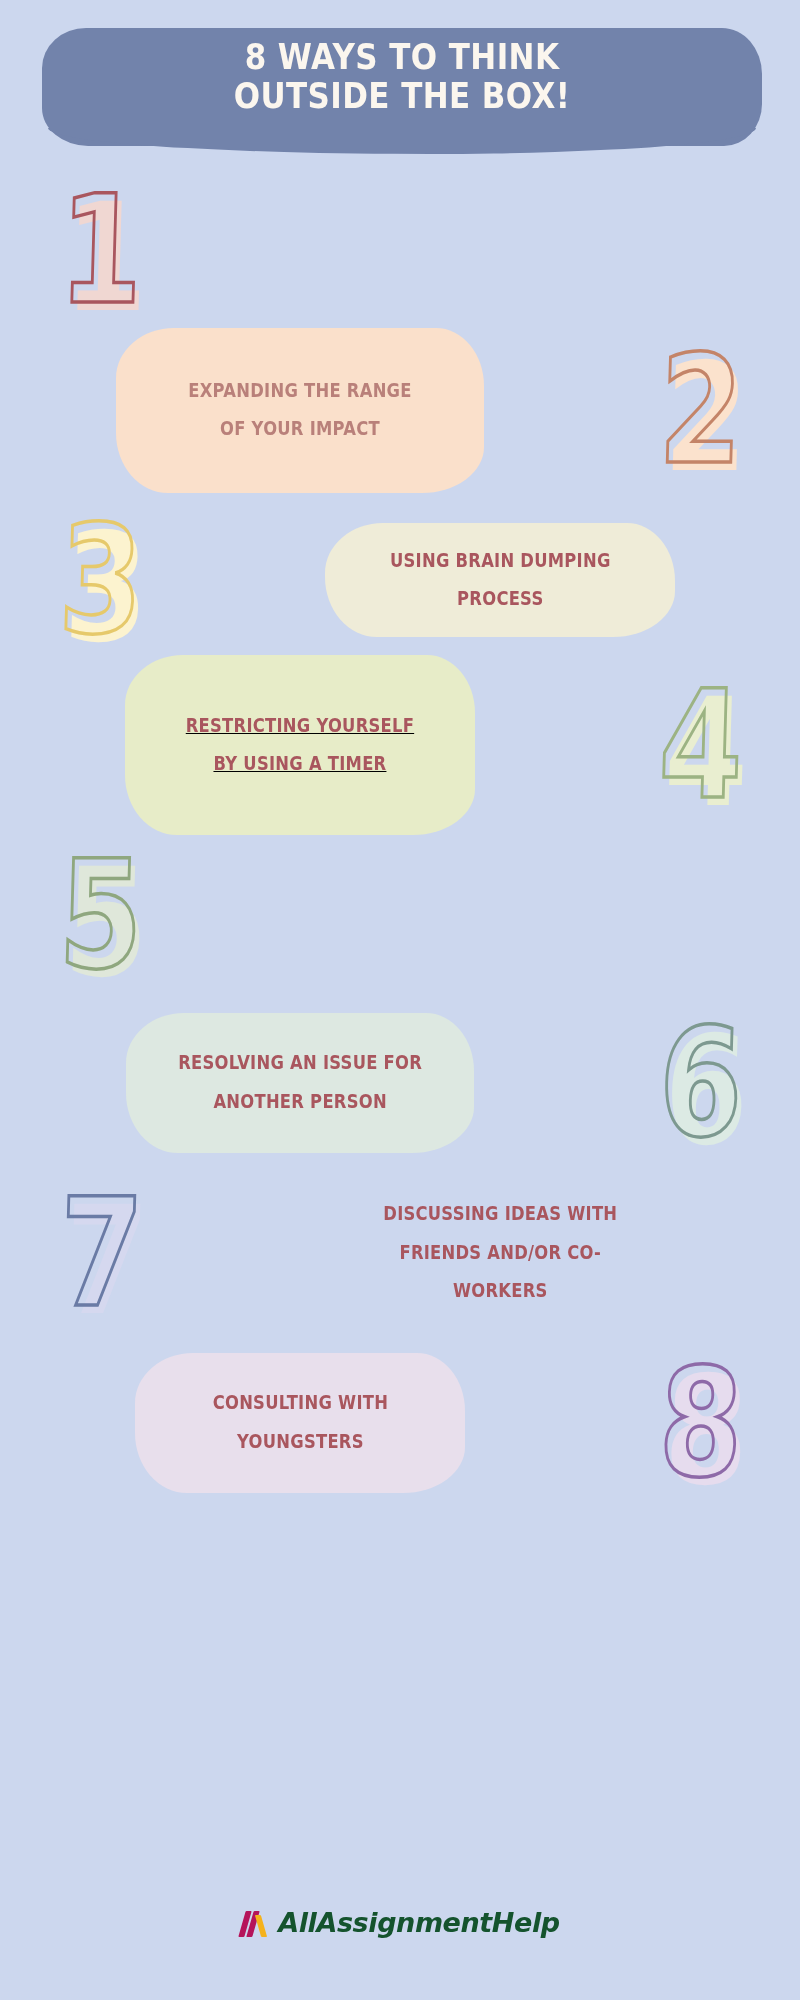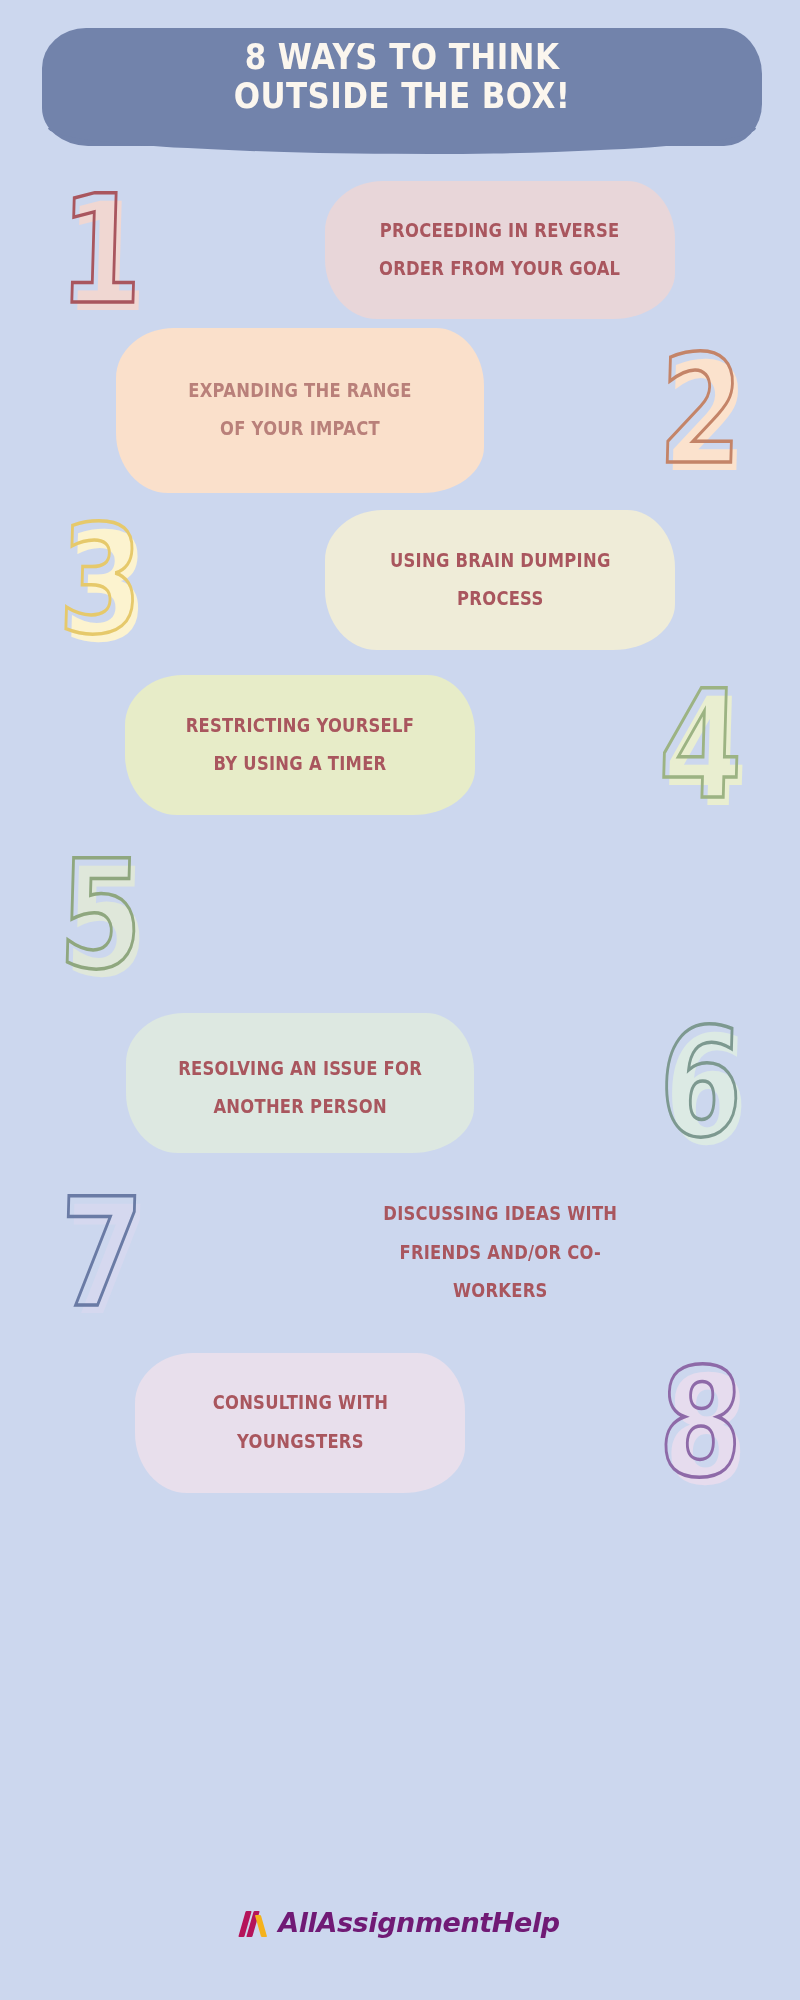--- a/index.html
+++ b/index.html
@@ -159,99 +159,91 @@
   }
   .logo-mark .s1 { left: 2px;  height: 26px; background: #b5145a; }
   .logo-mark .s2 { left: 10px; height: 26px; background: #c0215f; }
   .logo-mark .s3 { left: 18px; height: 22px; background: #f5b21c;
                    transform: skewX(16deg); }
   .logo-text {
     font-family: "DejaVu Sans", sans-serif;
     font-weight: bold;
     font-style: italic;
     font-size: 27px;
-    color: #701a75;
+    color: #14532d;
     letter-spacing: -0.4px;
   }
 </style>
 </head>
 <body style="background: rgb(204, 215, 238);">
 
 <div class="header-wrap">
   <div class="header-banner" style="background: rgb(114, 131, 171);"></div>
   <div class="header-title" style="color: rgb(251, 246, 238);">
     <span class="ln">8 WAYS TO THINK</span>
     <span class="ln">OUTSIDE THE BOX!</span>
   </div>
 </div>
 
 <div id="rows">
     <div class="row num-left" style="top: 170px; height: 160px;">
       <div class="num-cell">
         <div class="numeral" style="--nc: #a9565e; --nf: #f0d7d2;"><span class="fill">1</span><span class="outline">1</span></div>
       </div>
-      <div class="card-cell">
-        <div class="card" style="--cb: #e8d6d9; width: 350px; height: 138px;">
-          <div class="card-text">
-            <span class="ln">PROCEEDING IN REVERSE</span>
-            <span class="ln">ORDER FROM YOUR GOAL</span>
-          </div>
-        </div>
-      </div>
     </div>
     <div class="row num-right" style="top: 335px; height: 150px;">
       <div class="num-cell">
         <div class="numeral" style="--nc: #c48468; --nf: #fbe2cd;"><span class="fill">2</span><span class="outline">2</span></div>
       </div>
       <div class="card-cell">
         <div class="card" style="--cb: #fae0cb; width: 368px; height: 165px;">
           <div class="card-text peach">
             <span class="ln">EXPANDING THE RANGE</span>
             <span class="ln">OF YOUR IMPACT</span>
           </div>
         </div>
       </div>
     </div>
     <div class="row num-left" style="top: 500px; height: 160px;">
       <div class="num-cell">
         <div class="numeral" style="--nc: #e6c96b; --nf: #fcf3cf;"><span class="fill">3</span><span class="outline">3</span></div>
       </div>
       <div class="card-cell">
-        <div class="card" style="--cb: #efecd8; width: 350px; height: 140px;">
+        <div class="card" style="--cb: #efecd8; width: 350px; height: 114px;">
           <div class="card-text">
             <span class="ln">USING BRAIN DUMPING</span>
             <span class="ln">PROCESS</span>
           </div>
         </div>
       </div>
     </div>
     <div class="row num-right" style="top: 670px; height: 150px;">
       <div class="num-cell">
         <div class="numeral" style="--nc: #9cb383; --nf: #e9eed0;"><span class="fill">4</span><span class="outline">4</span></div>
       </div>
       <div class="card-cell">
-        <div class="card" style="--cb: #e7ecc8; width: 350px; height: 140px;">
+        <div class="card" style="--cb: #e7ecc8; width: 350px; height: 180px; text-decoration: underline;">
           <div class="card-text">
             <span class="ln">RESTRICTING YOURSELF</span>
             <span class="ln">BY USING A TIMER</span>
           </div>
         </div>
       </div>
     </div>
     <div class="row num-left" style="top: 830px; height: 170px;">
       <div class="num-cell">
         <div class="numeral" style="--nc: #8fa77f; --nf: #dfe7da;"><span class="fill">5</span><span class="outline">5</span></div>
       </div>
     </div>
     <div class="row num-right" style="top: 1005px; height: 155px;">
       <div class="num-cell">
         <div class="numeral" style="--nc: #7d9990; --nf: #dceae4;"><span class="fill">6</span><span class="outline">6</span></div>
       </div>
       <div class="card-cell">
-        <div class="card" style="--cb: #dde8e1; width: 348px; height: 140px; align-items: flex-end;">
+        <div class="card" style="--cb: #dde8e1; width: 348px; height: 140px;">
           <div class="card-text">
             <span class="ln">RESOLVING AN ISSUE FOR</span>
             <span class="ln">ANOTHER PERSON</span>
           </div>
         </div>
       </div>
     </div>
     <div class="row num-left" style="top: 1170px; height: 165px;">
       <div class="num-cell">
         <div class="numeral" style="--nc: #6a7ba5; --nf: #d5d8ef;"><span class="fill">7</span><span class="outline">7</span></div>

